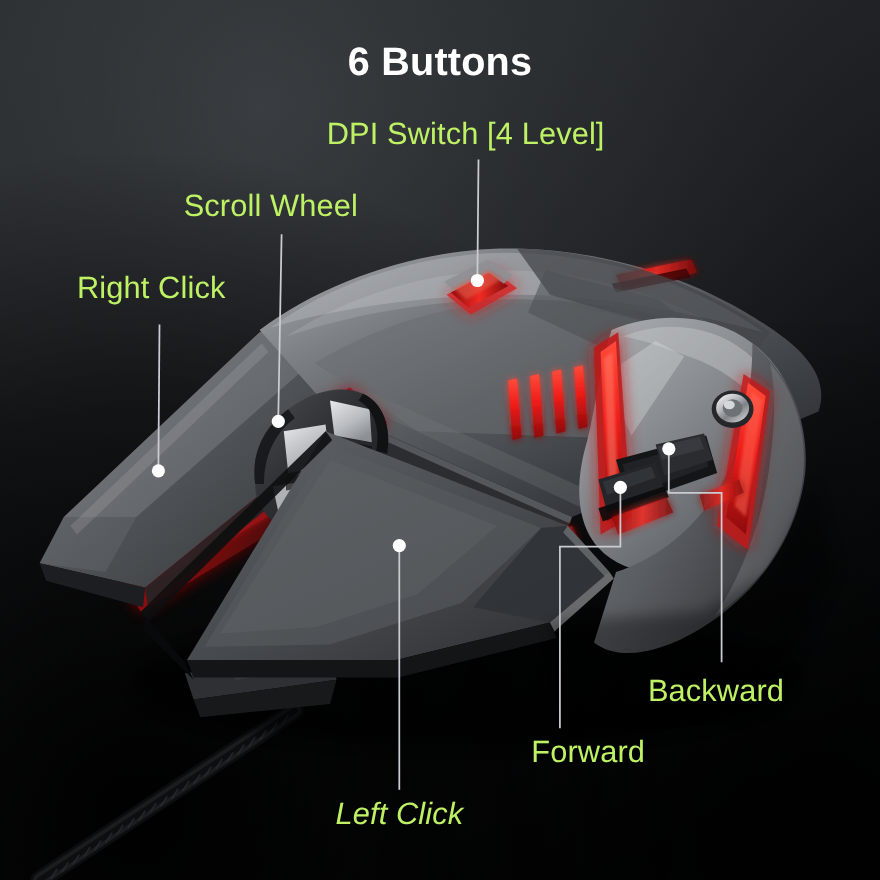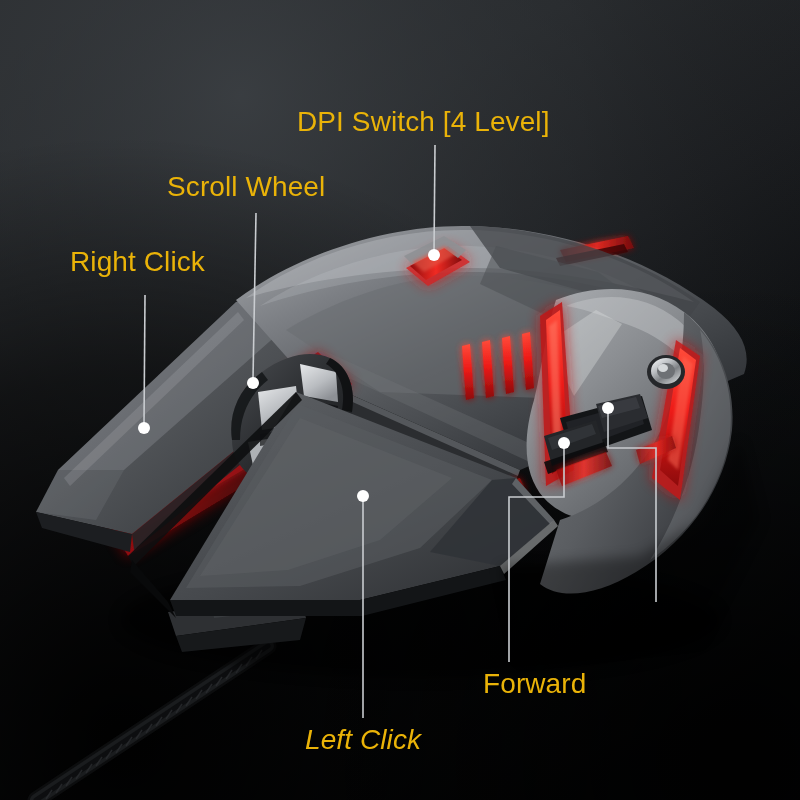--- a/index.html
+++ b/index.html
@@ -13,21 +13,21 @@
     width:800px;height:800px;
     overflow:hidden;
     background:#16181a;
   }
   #bg{position:absolute;inset:0;}
   #art{position:absolute;inset:0;}
   #overlay{position:absolute;inset:0;}
 
   .label{
     position:absolute;
-    color:#eab308;
+    color:#bef264;
     font-weight:400;
     white-space:nowrap;
     letter-spacing:.1px;
     line-height:1;
   }
   .label.title{
     font-weight:700;
     color:#ffffff;
     letter-spacing:.2px;
   }
@@ -374,25 +374,27 @@
     <g id="dots" fill="#ffffff">
         <circle cx="434" cy="255" r="6"></circle>
         <circle cx="253" cy="383" r="6"></circle>
         <circle cx="144" cy="428" r="6"></circle>
         <circle cx="363" cy="496" r="6"></circle>
         <circle cx="564" cy="443" r="6"></circle>
         <circle cx="608" cy="408" r="6"></circle>
       </g>
   </svg>
 
+  <div class="label title" style="left:0;width:800px;top:38px;text-align:center;font-size:36px;">6 Buttons</div>
 
   <div class="label" style="left:297px;top:108px;font-size:28px;">DPI Switch [4 Level]</div>
 
   <div class="label" style="left:70px;top:248px;font-size:28px;">Right Click</div>
 
   <div class="label" style="left:167px;top:173px;font-size:28px;">Scroll Wheel</div>
 
   <div class="label" style="left:305px;top:726px;font-size:28px;font-style:italic;">Left Click</div>
 
   <div class="label" style="left:483px;top:670px;font-size:28px;">Forward</div>
 
+  <div class="label" style="left:589px;top:614px;font-size:28px;">Backward</div>
 
 </div>
 
 </body></html>

